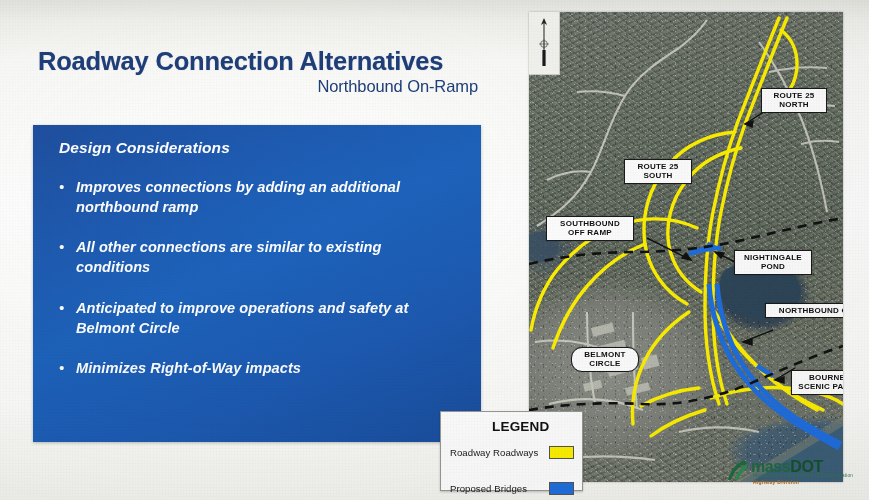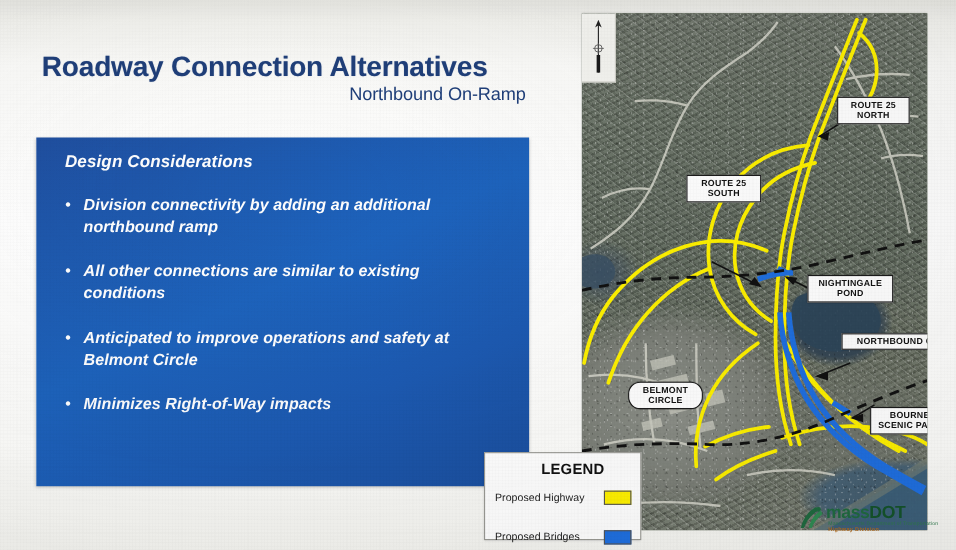--- a/index.html
+++ b/index.html
@@ -157,21 +157,21 @@
     <div id="page-title">Roadway Connection Alternatives</div>
     <div id="page-subtitle">Northbound On-Ramp</div>
   </div>
 
   <div id="blue-panel">
     <div id="panel-heading">Design Considerations</div>
     <div id="bullet-list">
 
       <div class="bullet-row">
         <span class="bullet-dot">•</span>
-        <span class="bullet-text">Division connectivity by adding an additional northbound ramp</span>
+        <span class="bullet-text">Improves connections by adding an additional northbound ramp</span>
       </div>
 
       <div class="bullet-row">
         <span class="bullet-dot">•</span>
         <span class="bullet-text">All other connections are similar to existing conditions</span>
       </div>
 
       <div class="bullet-row">
         <span class="bullet-dot">•</span>
         <span class="bullet-text">Anticipated to improve operations and safety at Belmont Circle</span>
@@ -303,38 +303,40 @@
         <line x1="10" y1="32" x2="20" y2="32" stroke="#555" stroke-width=".7"></line>
       </svg>
     </div>
 
     <div class="map-label" style="left:232px;top:76px;width:56px;">ROUTE 25
 NORTH</div>
 
     <div class="map-label" style="left:95px;top:147px;width:58px;">ROUTE 25
 SOUTH</div>
 
+    <div class="map-label" style="left:17px;top:204px;width:78px;">SOUTHBOUND
+OFF RAMP</div>
 
     <div class="map-label" style="left:205px;top:238px;width:68px;">NIGHTINGALE
 POND</div>
 
     <div class="map-label" style="left:236px;top:291px;width:120px;">NORTHBOUND ON RAMP</div>
 
     <div class="map-label" style="left:42px;top:335px;width:58px;border-radius:11px;">BELMONT
 CIRCLE</div>
 
     <div class="map-label" style="left:262px;top:358px;width:62px;">BOURNE
 SCENIC PARK</div>
   </div>
 
   <div id="legend">
     <div id="legend-title">LEGEND</div>
 
     <div class="legend-row" style="top:33px;">
-      <span class="legend-label">Proposed Highway</span>
+      <span class="legend-label">Roadway Roadways</span>
       <span class="legend-swatch" id="sw0" style="background: rgb(255, 242, 0);"></span>
     </div>
 
     <div class="legend-row" style="top:69px;">
       <span class="legend-label">Proposed Bridges</span>
       <span class="legend-swatch" id="sw1" style="background: rgb(31, 111, 224);"></span>
     </div>
   </div>
 
   <div id="logo">

